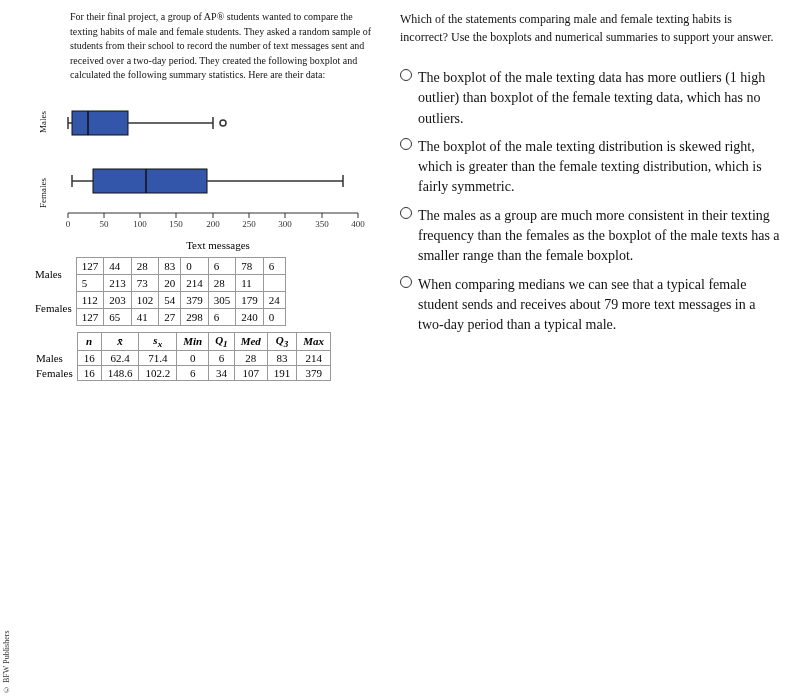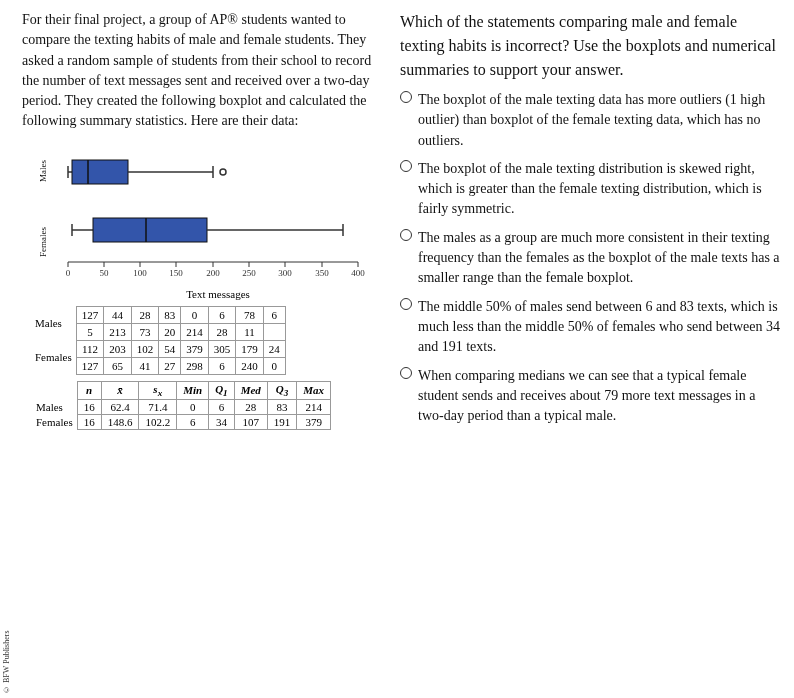--- a/index.html
+++ b/index.html
@@ -33,24 +33,25 @@
       color: #333;
       writing-mode: vertical-rl;
       transform: rotate(180deg);
       height: 100%;
       display: flex;
       align-items: flex-start;
       padding-top: 4px;
     }
 
     .intro-text {
-      font-size: 14px;
+      font-size: 10px;
       line-height: 1.45;
       margin-bottom: 10px;
       color: #111;
+      margin-left: 48px;
     }
 
     
     .boxplot-container {
       position: relative;
       width: 340px;
       height: 140px;
       margin: 0 auto 6px 16px;
     }
 
@@ -88,21 +89,21 @@
     
     .data-table {
       border-collapse: collapse;
       margin: 6px 0 6px 8px;
       font-size: 11px;
     }
 
     .data-table td, .data-table th {
       border: 1px solid #999;
       padding: 2px 5px;
-      text-align: center;
+      text-align: left;
       min-width: 22px;
     }
 
     .data-table .row-label {
       text-align: left;
       font-weight: normal;
       border: none;
       padding-right: 4px;
     }
 
@@ -125,23 +126,23 @@
       border: none;
       padding-right: 4px;
     }
 
     .stats-header {
       font-style: italic;
     }
 
     
     .question-text {
-      font-size: 16px;
+      font-size: 12px;
       line-height: 1.5;
-      margin-bottom: 8px;
+      margin-bottom: 22px;
       color: #111;
     }
 
     .options-list {
       list-style: none;
     }
 
     .option-item {
       display: flex;
       align-items: flex-start;
@@ -325,20 +326,16 @@
     <li class="option-item">
       <div class="radio-circle"></div>
       <span>The boxplot of the male texting distribution is skewed right, which is greater than the female texting distribution, which is fairly symmetric.</span>
     </li>
     <li class="option-item">
       <div class="radio-circle"></div>
       <span>The males as a group are much more consistent in their texting frequency than the females as the boxplot of the male texts has a smaller range than the female boxplot.</span>
     </li>
     <li class="option-item">
       <div class="radio-circle"></div>
-      <span>The middle 50% of males send between 6 and 83 texts, which is much less than the middle 50% of females who send between 34 and 191 texts.</span>
-    </li>
-    <li class="option-item">
-      <div class="radio-circle"></div>
       <span>When comparing medians we can see that a typical female student sends and receives about 79 more text messages in a two-day period than a typical male.</span>
     </li>
   </ul>
 </div>
 
 </body></html>

